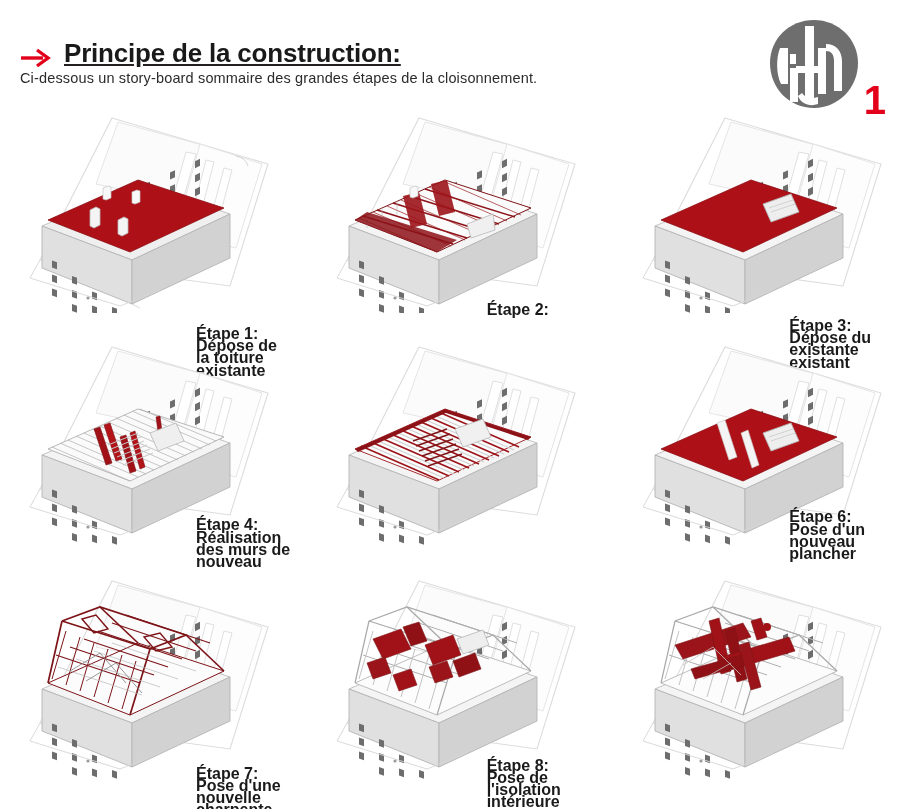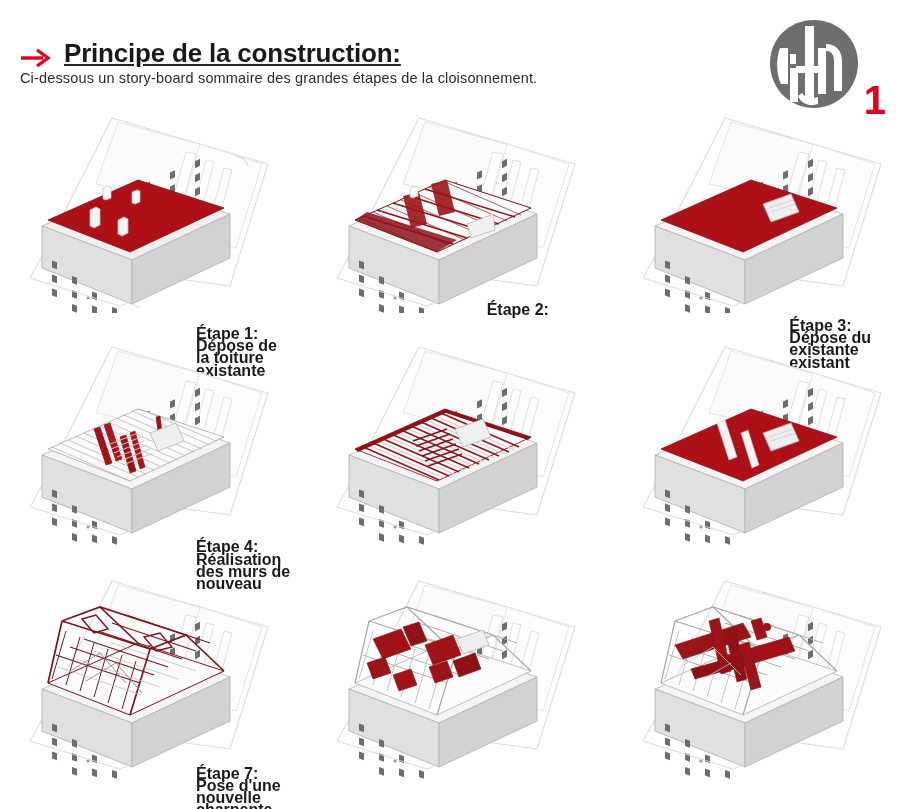--- a/index.html
+++ b/index.html
@@ -104,21 +104,21 @@
     text-align-last: left;
     max-width: 150px;
   }
 
   
   .col-1 .step-caption { left: 196px; margin-top: 8px; }
   .col-2 .step-caption { left: 180px; }
   .col-3 .step-caption { left: 160px; margin-left: 16px; }
 
   .row-1 .step-caption { top: 212px; }
-  .row-2 .step-caption { top: 192px; }
+  .row-2 .step-caption { top: 170px; }
   .row-3 .step-caption { top: 185px; }
 
   .col-2.row-1 .step-caption { top: 196px; }
   .col-3.row-1 .step-caption { top: 212px; }
 </style>
 </head>
 <body>
 
 <div id="header">
 
@@ -576,20 +576,24 @@
             <path d="M156 96 L180 88"></path>
               <path d="M158 100 L182 92"></path>
           </g>
         </g>
         <g fill="none" stroke="#d6d6d6" stroke-width="0.9">
           <path d="M40 148 L30 166 L120 194 L160 178"></path>
         </g>
         <circle cx="88" cy="186" r="1.6" fill="#9a9a9a"></circle>
       </svg>
     </div>
+    <div class="step-caption">
+      <span class="step-label">Étape 6:</span>
+      <span class="step-desc">Pose d'un nouveau plancher</span>
+    </div>
   </div>
 
   <div class="step-cell col-1 row-3">
     <div class="step-figure">
       <svg width="300" height="205" viewBox="0 0 300 205">
         <g>
           <path d="M112 6 L268 52 L230 174 L40 148 Z" fill="#ffffff" stroke="#dcdcdc" stroke-width="1.1"></path>
           <path d="M118 10 L206 34 L188 92 L96 72 Z" fill="#fbfbfb" stroke="#e2e2e2" stroke-width="0.9"></path>
           <path d="M200 32 L262 52 L236 136 L176 120 Z" fill="#fdfdfd" stroke="#e2e2e2" stroke-width="0.9"></path>
           <path d="M186 40 L196 42 L178 106 L168 104 Z" fill="#ffffff" stroke="#d8d8d8" stroke-width="0.8"></path>
@@ -754,20 +758,24 @@
             <path d="M86 100 L104 94 L110 110 L92 116 Z" fill="#a01217" stroke="#7d1418" stroke-width="0.6"></path>
           </g>
           <path d="M150 64 L176 55 L182 70 L156 79 Z" fill="#eeeeee" stroke="#b6b6b6" stroke-width="0.8"></path>
         </g>
         <g fill="none" stroke="#d6d6d6" stroke-width="0.9">
           <path d="M40 148 L30 166 L120 194 L160 178"></path>
         </g>
         <circle cx="88" cy="186" r="1.6" fill="#9a9a9a"></circle>
       </svg>
     </div>
+    <div class="step-caption">
+      <span class="step-label">Étape 8:</span>
+      <span class="step-desc">Pose de l'isolation intérieure</span>
+    </div>
   </div>
 
   <div class="step-cell col-3 row-3">
     <div class="step-figure">
       <svg width="300" height="205" viewBox="0 0 300 205">
         <g>
           <path d="M112 6 L268 52 L230 174 L40 148 Z" fill="#ffffff" stroke="#dcdcdc" stroke-width="1.1"></path>
           <path d="M118 10 L206 34 L188 92 L96 72 Z" fill="#fbfbfb" stroke="#e2e2e2" stroke-width="0.9"></path>
           <path d="M200 32 L262 52 L236 136 L176 120 Z" fill="#fdfdfd" stroke="#e2e2e2" stroke-width="0.9"></path>
           <path d="M186 40 L196 42 L178 106 L168 104 Z" fill="#ffffff" stroke="#d8d8d8" stroke-width="0.8"></path>

